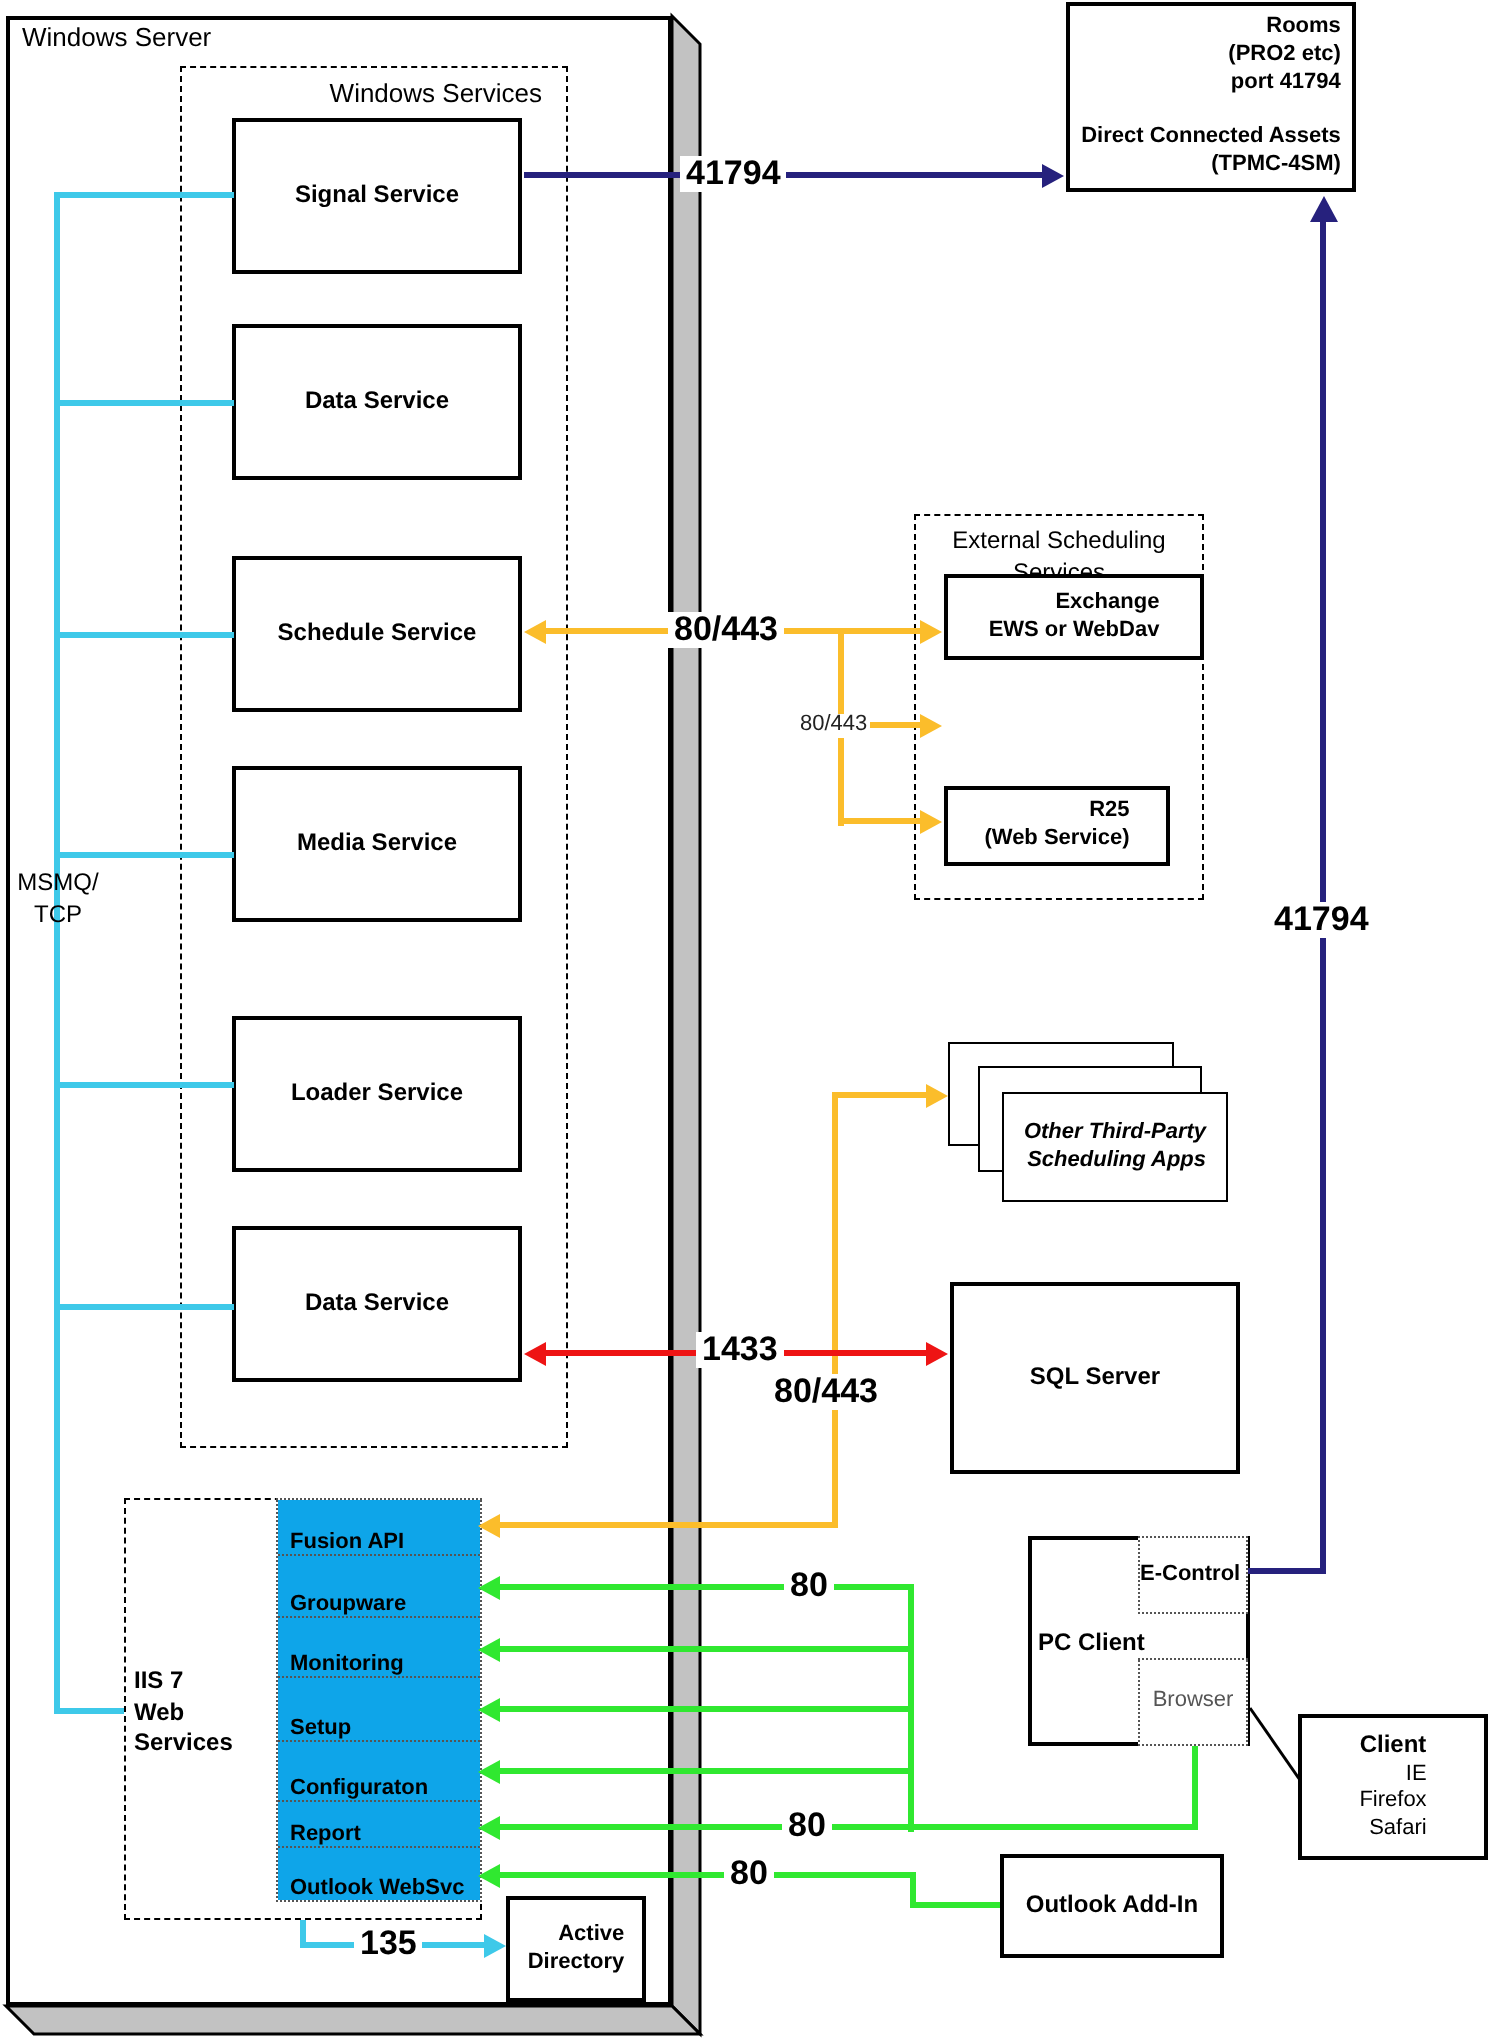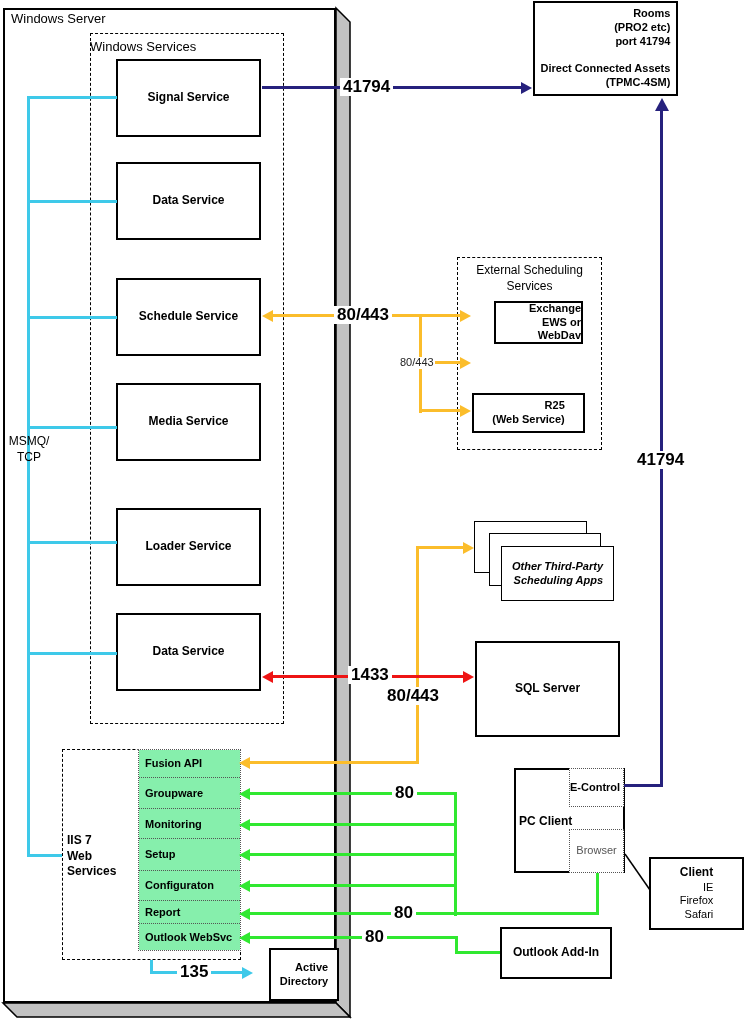--- a/index.html
+++ b/index.html
@@ -29,40 +29,40 @@
   .ah-u{border-left:7px solid transparent;border-right:7px solid transparent;border-bottom:13px solid #000;} .ah-r.navy{border-left-color:var(--navy);} .ah-u.navy{border-bottom-color:var(--navy);}
   .ah-l.yellow{border-right-color:var(--yellow);} .ah-r.yellow{border-left-color:var(--yellow);}
   .ah-l.red{border-right-color:var(--red);} .ah-r.red{border-left-color:var(--red);}
   .ah-l.green{border-right-color:var(--green);}
   .ah-r.cyan{border-left-color:var(--cyan);}
   
   .plabel{position:absolute;background:#fff;font-weight:bold;font-size:17px;line-height:1.05;
           padding:0 3px;letter-spacing:0;}
   .plabel.sm{font-weight:normal;font-size:11px;color:#222;padding:0 1px;}
   
-  .iis-row{display:flex;align-items:center;padding-left:6px;box-sizing:border-box;
-           border-bottom:1px dotted #555;font-size:11px;font-weight:bold;background:#86efac;}
+  .iis-row{display:flex;align-items:flex-end;padding-left:6px;box-sizing:border-box;
+           border-bottom:1px dotted #555;font-size:11px;font-weight:bold;background:#0ea5e9;}
   .iis-row:last-child{border-bottom:none;}
   .title{font-weight:bold;font-size:19px;line-height:1.1;text-align:center;}
 </style>
 </head>
 <body>
 
 <div id="canvas">
 
   <svg class="abs" width="745" height="1021" style="left:0;top:0;">
     <polygon points="336,8 350,22 350,1017 336,1003" fill="var(--wallgray)" stroke="#000" stroke-width="1.5"></polygon>
     <polygon points="3,1003 336,1003 350,1017 17,1017" fill="var(--wallgray)" stroke="#000" stroke-width="1.5"></polygon>
   </svg>
 
   <div class="abs" style="left:3px;top:8px;width:333px;height:995px;border:2px solid #000;box-sizing:border-box;background:#fff;"></div>
   <div class="abs fs13" style="left:11px;top:11px;">Windows Server</div>
 
   <div class="dashed" style="left:90px;top:33px;width:194px;height:691px;"></div>
-  <div class="abs fs13" style="left:90px;top:39px;width:194px;text-align:left;">Windows Services</div>
+  <div class="abs fs13" style="left:77px;top:39px;width:194px;text-align:right;">Windows Services</div>
 
   <div class="box b fs12" style="left:116px;top:59px;width:145px;height:78px;">
     <span>Signal Service</span>
     </div>
   <div class="box b fs12" style="left:116px;top:162px;width:145px;height:78px;">
     <span>Data Service</span>
     </div>
   <div class="box b fs12" style="left:116px;top:278px;width:145px;height:78px;">
     <span>Schedule Service</span>
     </div>
@@ -108,42 +108,42 @@
         <span>Configuraton</span>
       </div>
     <div class="iis-row" style="height:24px;">
         <span>Report</span>
       </div>
     <div class="iis-row" style="height:26px;">
         <span>Outlook WebSvc</span>
       </div>
   </div>
 
-  <div class="box b fs11 pre" style="left:253px;top:948px;width:70px;height:53px;margin-left:16px;">
+  <div class="box b fs11 pre" style="left:253px;top:948px;width:70px;height:53px;">
     <span class="pre">Active
 Directory</span></div>
   <div class="ln v cyan-bg" style="left:150px;top:960px;height:14px;"></div>
   <div class="ln h cyan-bg" style="left:150px;top:971px;width:94px;"></div>
   <div class="ah ah-r cyan" style="left:242px;top:967px;"></div>
   <div class="plabel" style="left:177px;top:963px;">135</div>
 
   <div class="box b fs11" style="left:533px;top:1px;width:145px;height:95px;">
     <span class="pre">Rooms
 (PRO2 etc)
 port 41794
 
 Direct Connected Assets
 (TPMC-4SM)</span>
     </div>
 
 
   <div class="dashed" style="left:457px;top:257px;width:145px;height:193px;"></div>
   <div class="abs fs12 pre" style="left:457px;top:263px;width:145px;text-align:center;">External Scheduling
 Services</div>
-  <div class="box b fs11" style="left:472px;top:301px;width:89px;height:43px;margin-left:22px;">
+  <div class="box b fs11" style="left:472px;top:287px;width:130px;height:43px;">
     <span class="pre">Exchange
 EWS or WebDav</span>
     </div>
   <div class="box b fs11" style="left:472px;top:393px;width:113px;height:40px;">
     <span class="pre">R25
 (Web Service)</span>
     </div>
 
   <div class="box thin" style="left:474px;top:521px;width:113px;height:52px;"></div>
   <div class="box thin" style="left:489px;top:533px;width:112px;height:53px;"></div>

